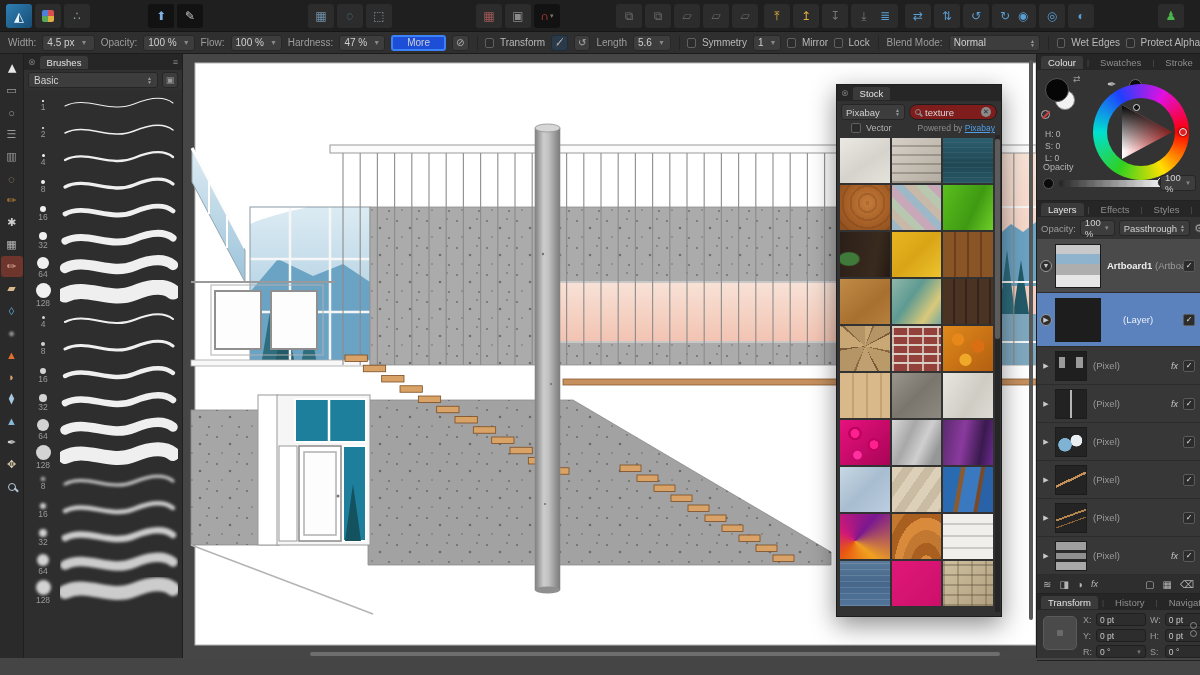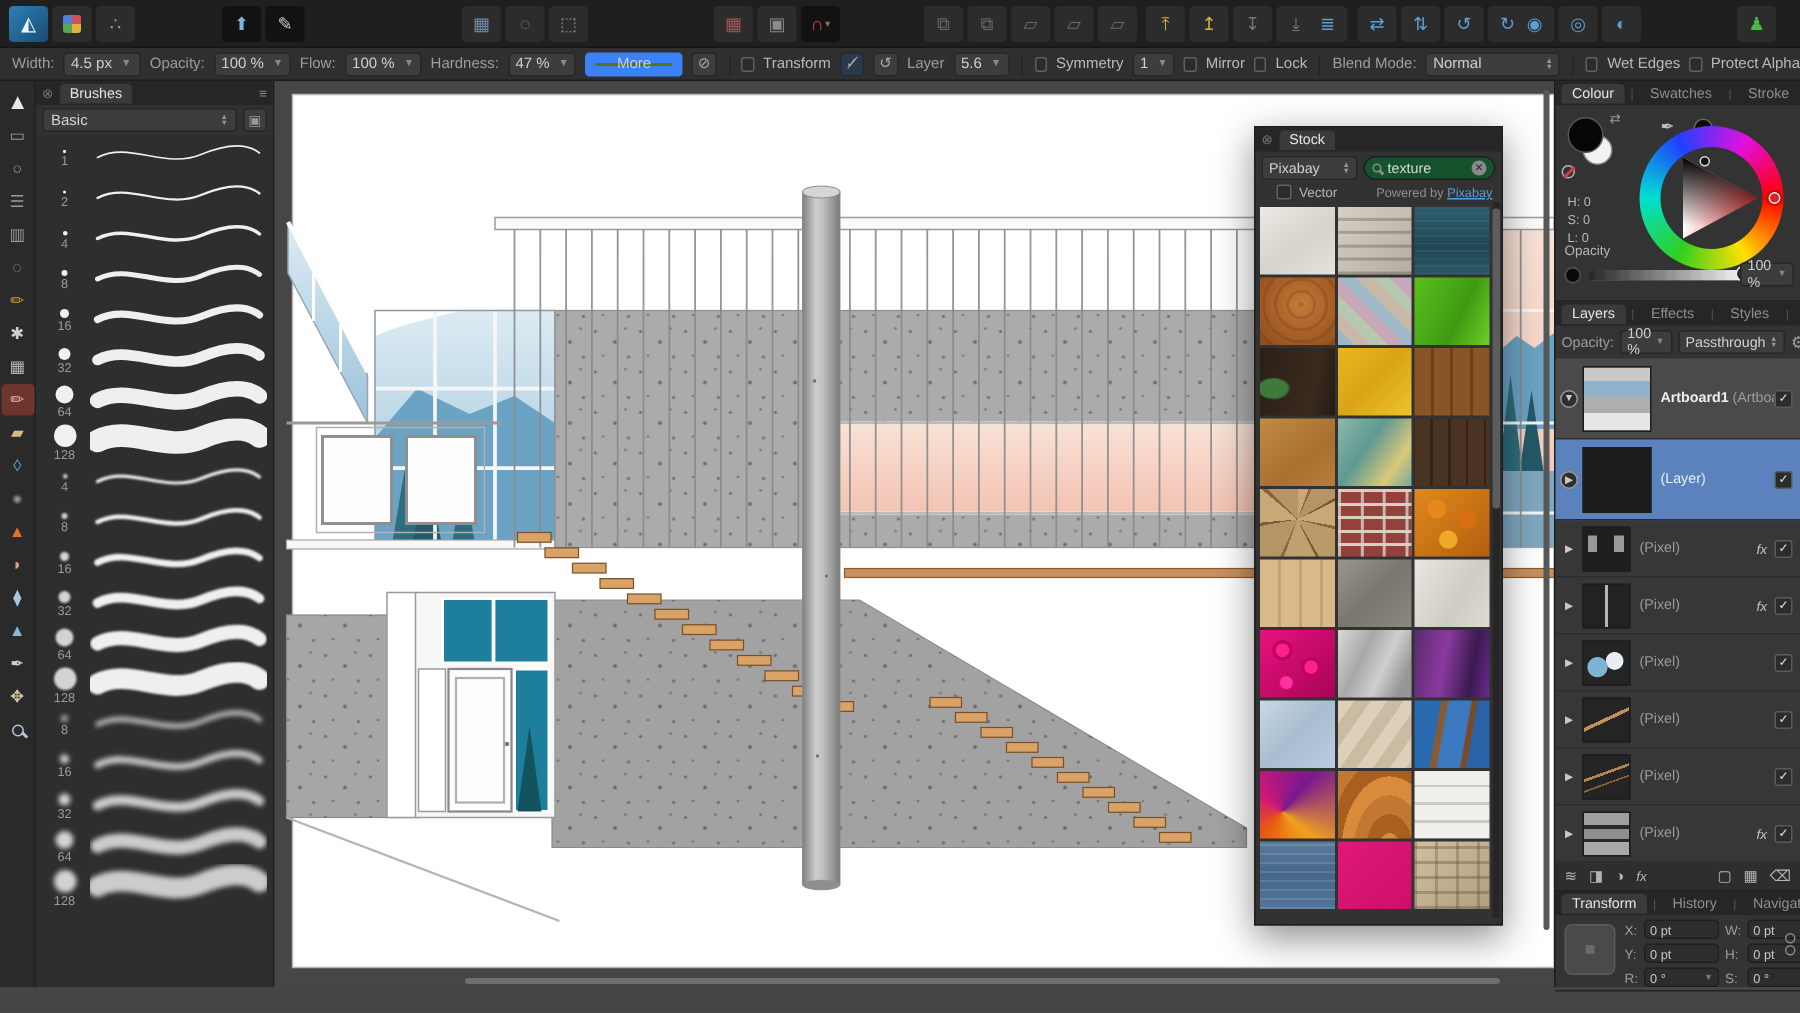--- a/index.html
+++ b/index.html
@@ -19,21 +19,21 @@
   .pgrid{width:12px;height:12px;border-radius:2px;
     background:conic-gradient(#d94f4f 0 25%,#e0b040 25% 50%,#58a858 50% 75%,#4f7fd9 75%);}
   
   #context-toolbar{position:absolute;left:0;top:32px;width:1200px;height:22px;background:#2f2f2f;
     border-bottom:1px solid #1c1c1c;display:flex;align-items:center;font-size:10px;color:#b9b9b9;
     padding-left:8px;gap:6px;white-space:nowrap;}
   .ct-label{color:#9d9d9d;}
   .ct-field{background:#3d3d3d;border:1px solid #272727;border-radius:3px;height:16px;
     display:flex;align-items:center;padding:0 4px;gap:6px;color:#d0d0d0;}
   .ct-field .dd{font-size:7px;color:#888;}
-  .ct-btn{background:#4d7c0f;border:7px solid #3b82f6;border-radius:3px;height:16px;padding:0 14px;
+  .ct-btn{background:#1d4ed8;border:2px solid #3b82f6;border-radius:3px;height:16px;padding:0 14px;
     display:flex;align-items:center;color:#cfcfcf;}
   .ct-icon{width:20px;height:16px;background:#3d3d3d;border:1px solid #272727;border-radius:3px;
     display:flex;align-items:center;justify-content:center;font-size:10px;color:#aaa;}
   .cb{width:10px;height:10px;border:1px solid #606060;border-radius:2px;background:#2b2b2b;
     display:inline-flex;align-items:center;justify-content:center;font-size:8px;color:#ddd;}
   .ct-sep{width:1px;height:14px;background:#242424;margin:0 2px;}
   .updown{display:flex;flex-direction:column;font-size:5px;line-height:4px;color:#999;}
 
   
   #tool-rail{position:absolute;left:0;top:54px;width:24px;height:604px;background:#2a2a2a;
@@ -75,21 +75,21 @@
   #h-scroll{position:absolute;left:310px;top:652px;width:690px;height:4px;border-radius:2px;background:#6e6e6e;z-index:5;}
   #v-scroll{position:absolute;left:1029px;top:60px;width:4px;height:560px;border-radius:2px;background:#585858;z-index:5;}
 
   
   #stock-panel{position:absolute;left:836px;top:84px;width:166px;height:533px;background:#323232;
     border:1px solid #1d1d1d;box-shadow:0 8px 24px rgba(0,0,0,.45);z-index:10;display:flex;flex-direction:column;}
   #stock-controls{display:flex;align-items:center;gap:4px;padding:3px 4px;flex:none;}
   #stock-provider{width:64px;background:#3d3d3d;border:1px solid #262626;border-radius:3px;height:16px;
     display:flex;align-items:center;font-size:9.5px;color:#d0d0d0;padding:0 4px;}
   #stock-provider .updown{margin-left:auto;}
-  #stock-search{flex:1;background:#14532d;border:1px solid #1e1e1e;border-radius:8px;height:16px;
+  #stock-search{flex:1;background:#7f1d1d;border:1px solid #1e1e1e;border-radius:8px;height:16px;
     display:flex;align-items:center;gap:4px;padding:0 5px;font-size:9.5px;color:#d8d8d8;}
   .mag.sm{width:6px;height:6px;border-width:1.2px;border-color:#8a8a8a;}
   .mag.sm::after{background:#8a8a8a;width:4px;right:-3px;}
   #stock-clear{margin-left:auto;width:10px;height:10px;border-radius:50%;background:#8a8a8a;color:#282828;
     font-size:7px;display:flex;align-items:center;justify-content:center;}
   #stock-row2{display:flex;align-items:center;padding:0 6px 3px 14px;font-size:9px;color:#b5b5b5;gap:5px;flex:none;}
   #powered{margin-left:auto;color:#8e8e8e;font-size:8.5px;}
   #powered a{color:#4f9fe8;text-decoration:underline;}
   #stock-grid{flex:1;display:grid;grid-template-columns:repeat(3,1fr);gap:2px;padding:2px 8px 2px 3px;
     position:relative;overflow:hidden;grid-auto-rows:45px;}
@@ -144,21 +144,21 @@
   .lr-gutter{width:18px;display:flex;align-items:center;justify-content:center;flex:none;}
   .lr-arrow{font-size:7px;color:#c9c9c9;}
   .lr-arrow.circ{width:12px;height:12px;border:1px solid #999;border-radius:50%;display:flex;
     align-items:center;justify-content:center;background:#2f2f2f;}
   .lr-thumb{flex:none;border:1px solid #1c1c1c;background:#232323;}
   .lr-thumb.big{width:46px;height:44px;}
   .lr-thumb.sm{width:32px;height:30px;}
   .lr-label{font-size:9.5px;color:#cfcfcf;margin-left:6px;white-space:nowrap;overflow:hidden;}
   .lr-label b{color:#eee;font-weight:bold;}
   .lr-label .suffix{color:#9a9a9a;font-weight:normal;}
-  .layer-row.selected .lr-label .suffix{color:#e8eefb;}
+  .layer-row.selected .lr-label .suffix{color:#e8eefb;margin-left:16px;}
   .lr-right{margin-left:auto;display:flex;align-items:center;gap:5px;padding-right:5px;}
   .fx{font-style:italic;font-size:9px;color:#c5c5c5;}
   .lr-cb{width:12px;height:12px;border:1px solid #5a5a5a;border-radius:2px;background:#2c2c2c;
     display:flex;align-items:center;justify-content:center;font-size:8px;color:#e0e0e0;}
   .thumb-artboard{background:linear-gradient(180deg,#c9c9c9 0 22%,#8fb3cc 22% 46%,#aeaeae 46% 72%,#e6e6e6 72%);}
   .thumb-dark{background:#1d1d1d;}
   .thumb-squares{background:linear-gradient(90deg,transparent 0 3px,#9a9a9a 3px 9px,transparent 9px 20px,#9a9a9a 20px 27px,transparent 27px),#1f1f1f;background-size:100% 40%;background-position:0 30%;background-repeat:no-repeat;}
   .thumb-column{background:linear-gradient(90deg,transparent 0 46%,#b5b5b5 46% 54%,transparent 54%),#222;}
   .thumb-glass{background:radial-gradient(circle at 30% 60%,#7fb3d3 0 24%,transparent 26%),
     radial-gradient(circle at 68% 45%,#e8eef2 0 22%,transparent 24%),#242424;}
@@ -322,21 +322,21 @@
         <span>47 %</span>
         <span class="dd">▼</span>
       </span>
     <span class="ct-btn" data-name="more-button">More</span>
     <span class="ct-icon" data-name="brush-editor-icon">⊘</span>
     <span class="ct-sep" data-name="separator"></span>
     <span class="cb" data-name="stabiliser-checkbox"></span>
     <span data-name="stabiliser-label">Transform</span>
     <span class="ct-icon" style="background:#2a3a48;border-color:#1c2c38" data-name="rope-stabiliser-icon">✓̸</span>
     <span class="ct-icon" data-name="window-stabiliser-icon">↺</span>
-    <span class="ct-label" data-name="length-label">Layer</span>
+    <span class="ct-label" data-name="length-label">Length</span>
     <span class="ct-field" style="width:44px" data-name="length-field">
         <span>5.6</span>
         <span class="dd">▼</span>
       </span>
     <span class="ct-sep" data-name="separator"></span>
     <span class="cb" data-name="symmetry-checkbox"></span>
     <span data-name="symmetry-label">Symmetry</span>
     <span class="ct-field" style="width:30px" data-name="symmetry-count-field">
         <span>1</span>
         <span class="dd">▼</span>

